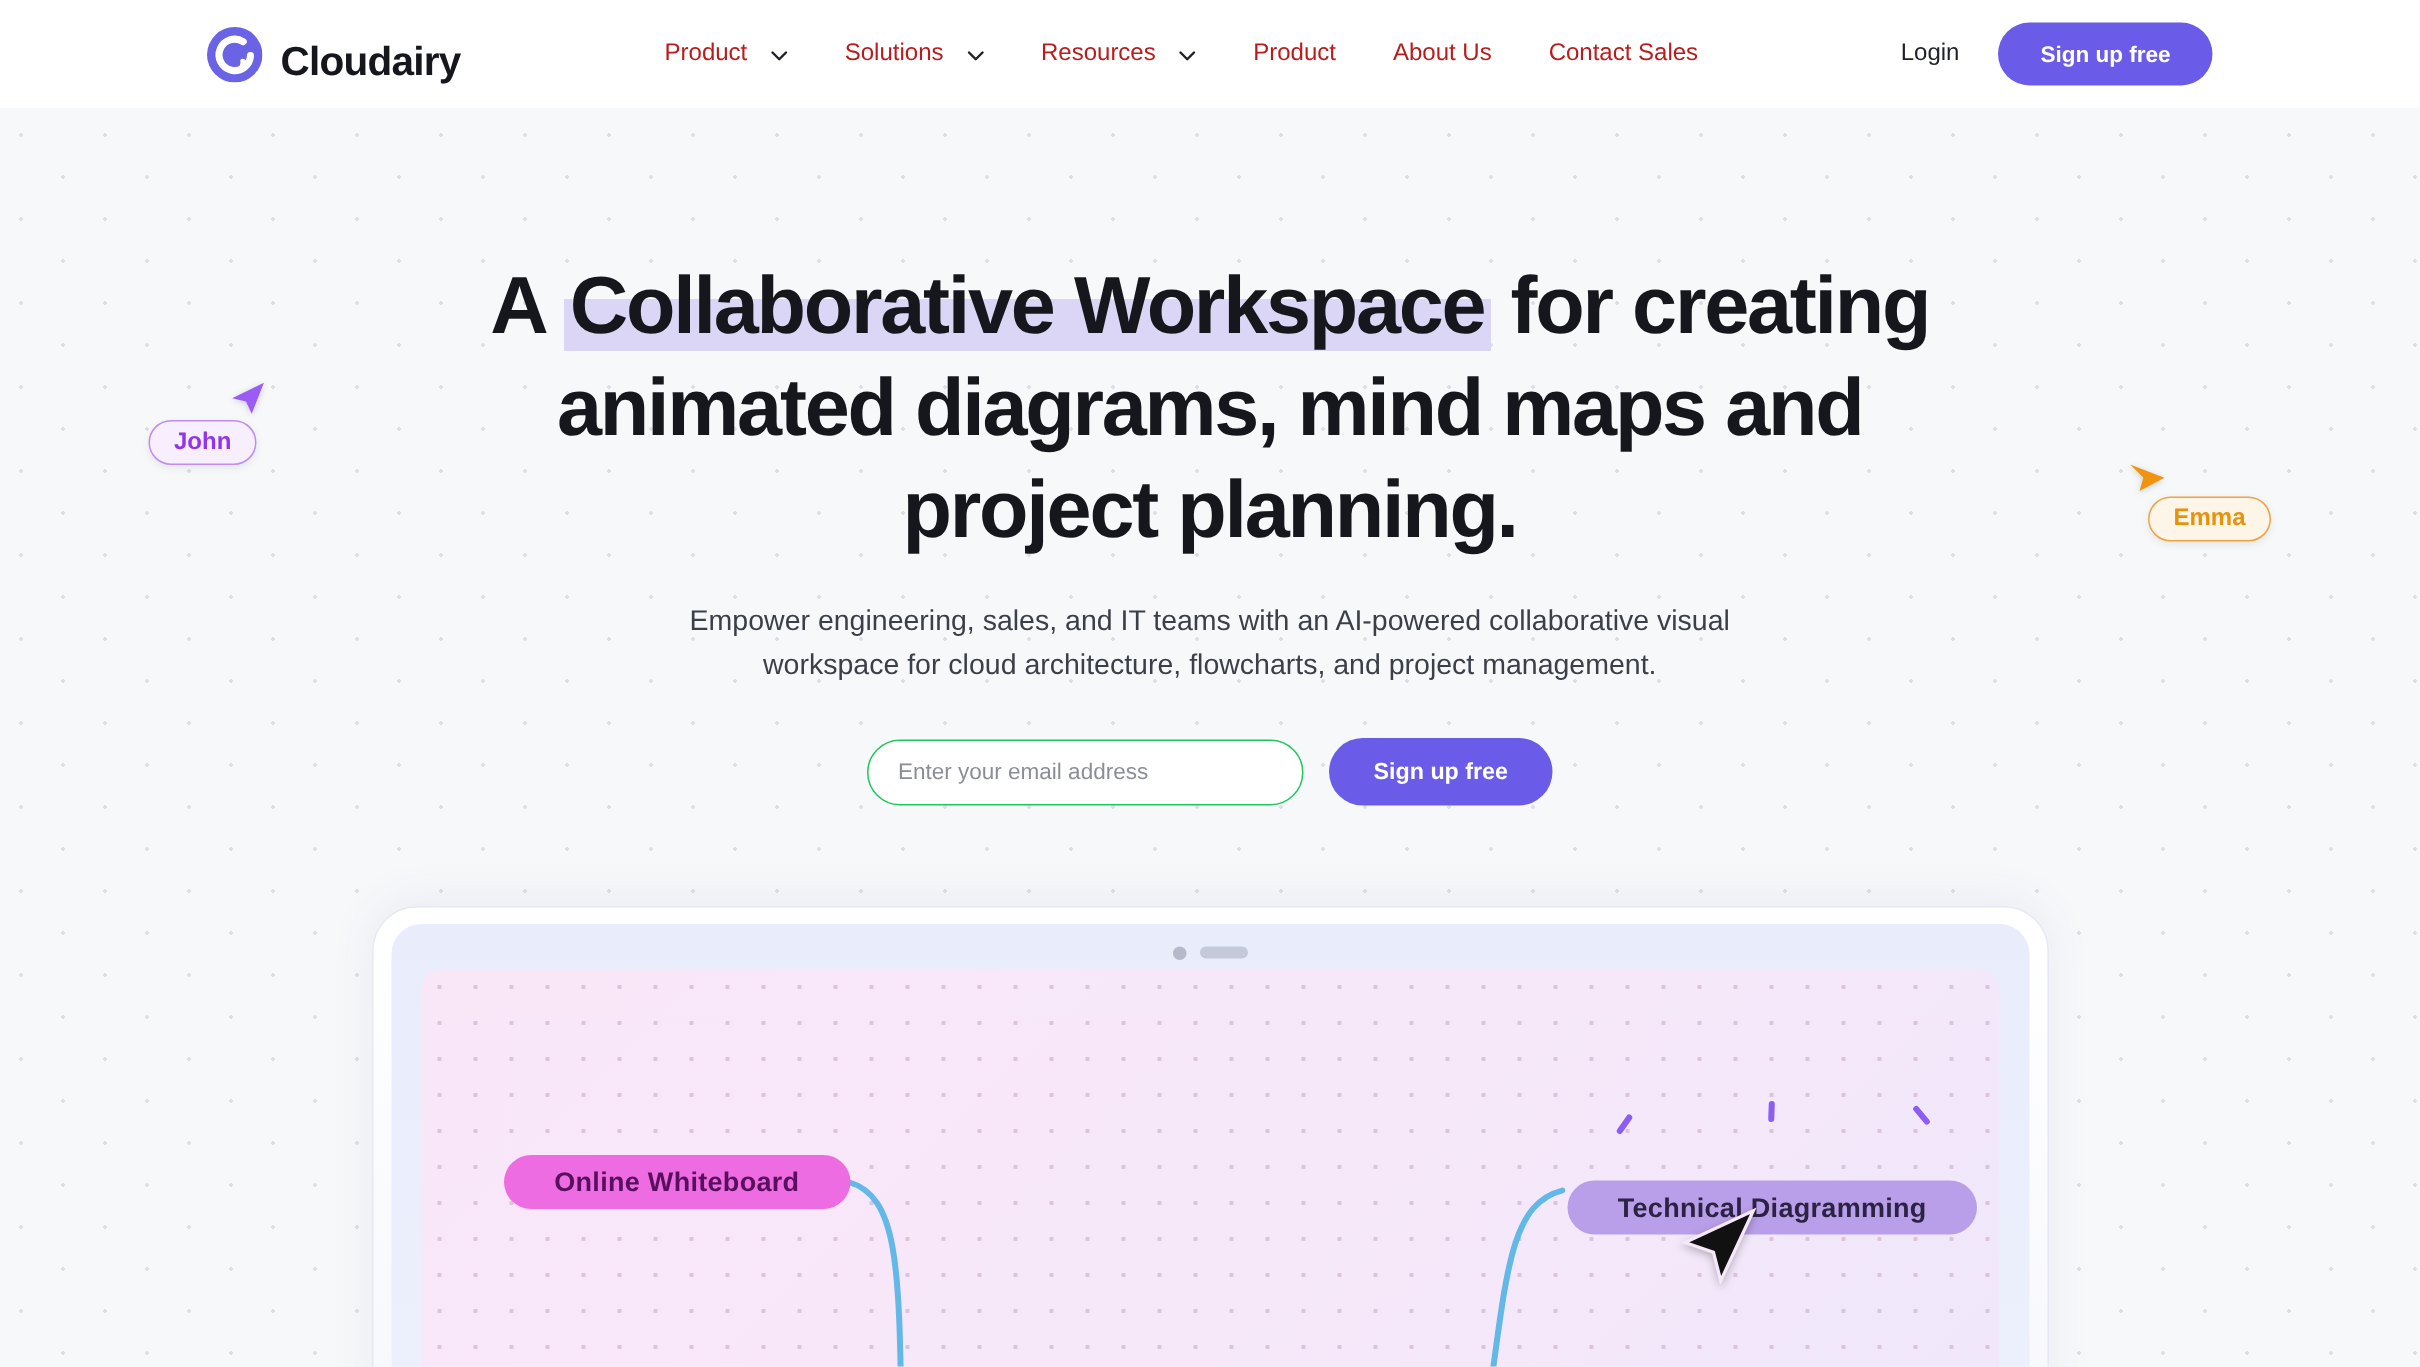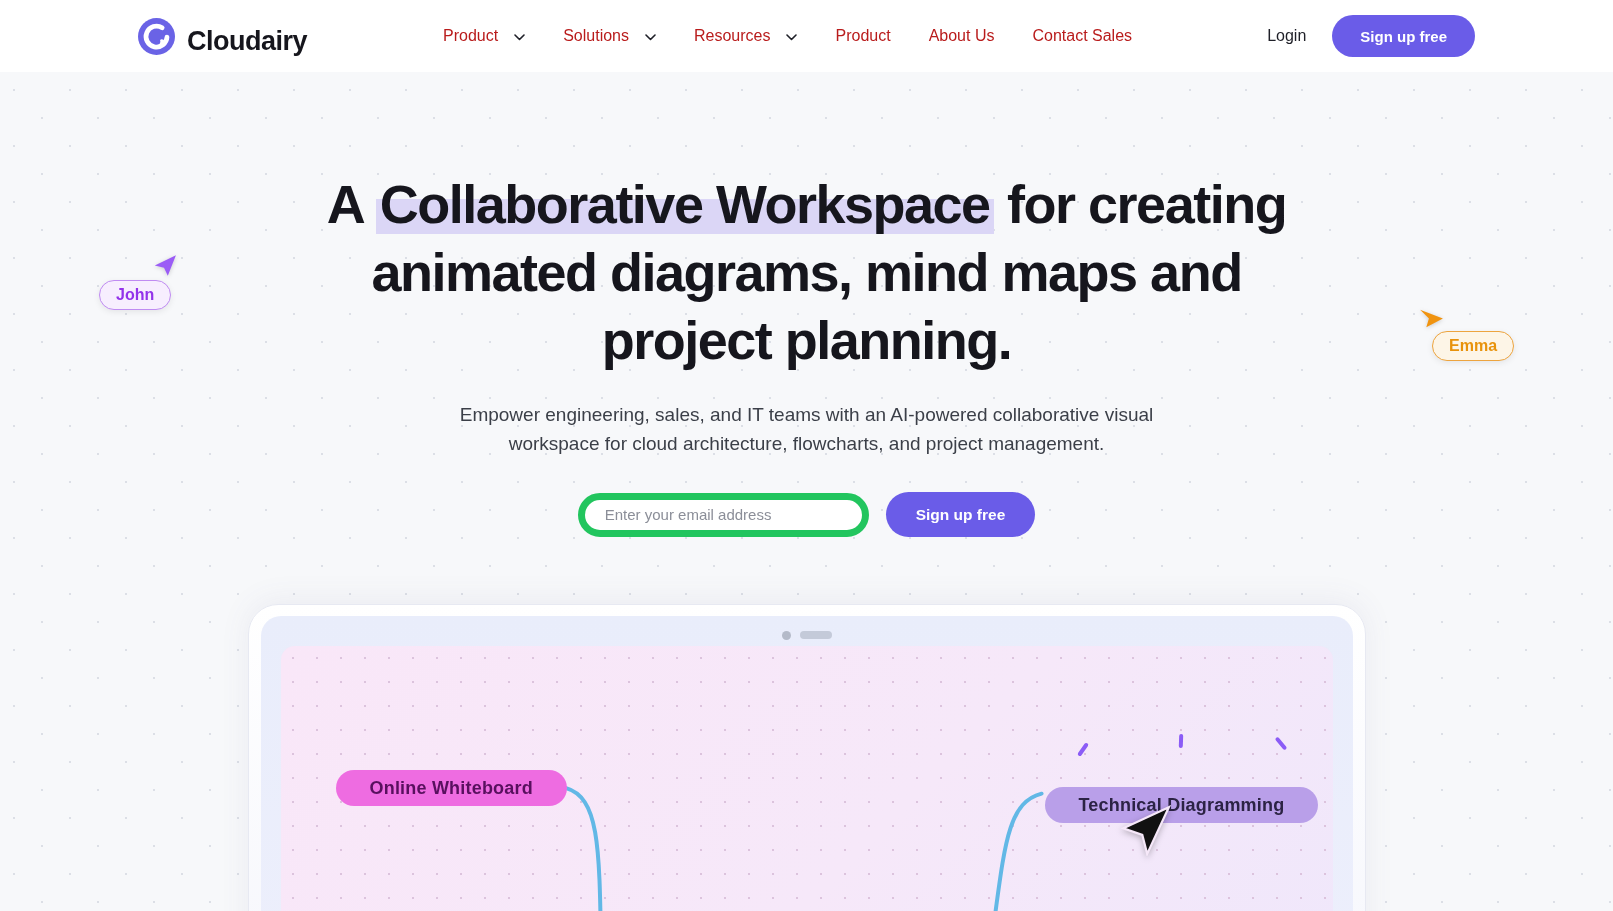--- a/index.html
+++ b/index.html
@@ -63,21 +63,21 @@
   .sub {
     margin: 26px auto 0 auto;
     font-size: 19px; line-height: 29px; color: #3b3f48; font-weight: 400;
   }
   .cta-row {
     margin-top: 34px;
     display: flex; justify-content: center; align-items: center; gap: 17px;
   }
   .email-input {
     width: 291px; height: 44px; border-radius: 22px;
-    border: 7px solid #22c55e; background: #ffffff;
+    border: 1px solid #22c55e; background: #ffffff;
     padding: 0 20px; font-family: inherit; font-size: 15px; color: #333;
     outline: none;
   }
   .email-input::placeholder { color: #8b8e98; }
   .btn-signup-hero {
     background: #6a5ce8; color: #ffffff; border: none; cursor: pointer;
     font-family: inherit; font-size: 15.5px; font-weight: 700;
     height: 45px; padding: 0 30px; border-radius: 23px;
   }
 

